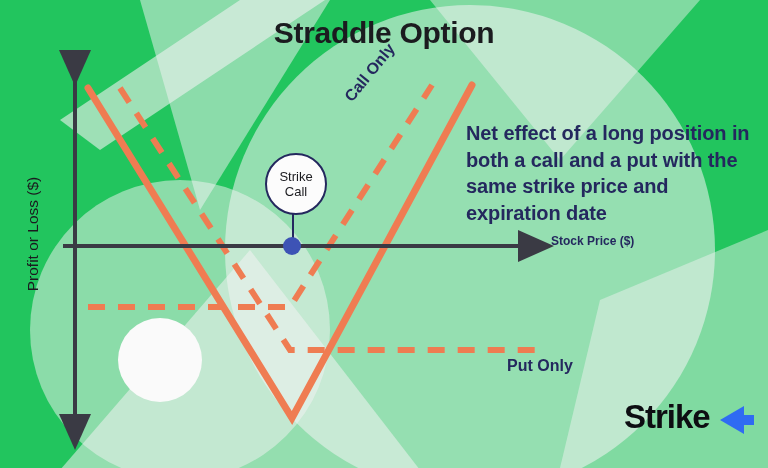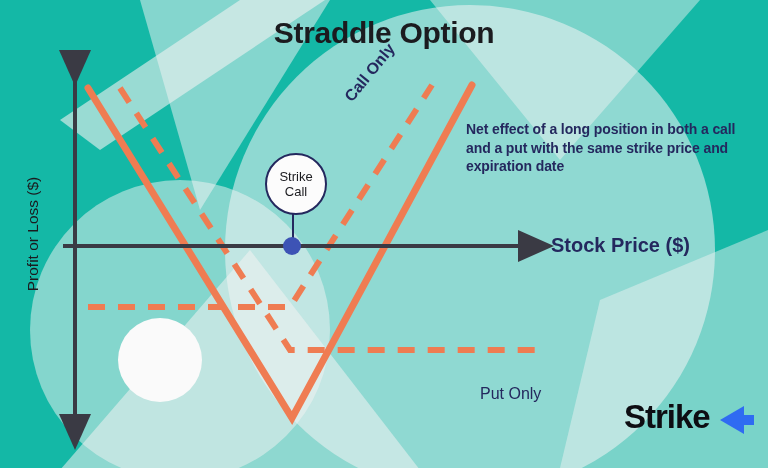--- a/index.html
+++ b/index.html
@@ -4,21 +4,21 @@
 <style>
   html, body {
     margin: 0;
     padding: 0;
     background: #ffffff;
   }
   #page {
     position: relative;
     width: 768px;
     height: 468px;
-    background: #14b8a6;
+    background: #22c55e;
     overflow: hidden;
     font-family: "Liberation Sans", sans-serif;
   }
   .watermark {
     position: absolute;
     inset: 0;
     width: 768px;
     height: 468px;
     pointer-events: none;
   }
@@ -38,21 +38,21 @@
     font-size: 30px;
     font-weight: bold;
     color: #1b1b1f;
     letter-spacing: -0.3px;
   }
   .desc {
     position: absolute;
     left: 466px;
     top: 120px;
     width: 290px;
-    font-size: 14px;
+    font-size: 20px;
     font-weight: bold;
     line-height: 1.33;
     color: #24285e;
     letter-spacing: -0.1px;
   }
   .axis-label-y {
     position: absolute;
     left: -62px;
     top: 225px;
     width: 190px;
@@ -60,45 +60,44 @@
     font-size: 15.5px;
     color: #1b1b1f;
     transform: rotate(-90deg);
     transform-origin: center center;
     white-space: nowrap;
   }
   .axis-label-x {
     position: absolute;
     left: 551px;
     top: 234px;
-    font-size: 20px;
+    font-size: 12px;
     font-weight: bold;
     color: #24285e;
     white-space: nowrap;
   }
   .label-call {
     position: absolute;
     left: 341px;
     top: 94px;
     font-size: 16px;
     font-weight: bold;
     color: #24285e;
     transform: rotate(-51deg);
     transform-origin: left top;
     white-space: nowrap;
   }
   .label-put {
     position: absolute;
-    left: 480px;
+    left: 507px;
     top: 357px;
     font-size: 16px;
-    font-weight: normal;
-    color: #24285e;
-    white-space: nowrap;
-    margin-top: 28px;
+    font-weight: bold;
+    color: #24285e;
+    white-space: nowrap;
   }
   .strike-bubble {
     position: absolute;
     left: 265px;
     top: 153px;
     width: 58px;
     height: 58px;
     border: 2px solid #24285e;
     border-radius: 50%;
     background: #fcfcfc;

